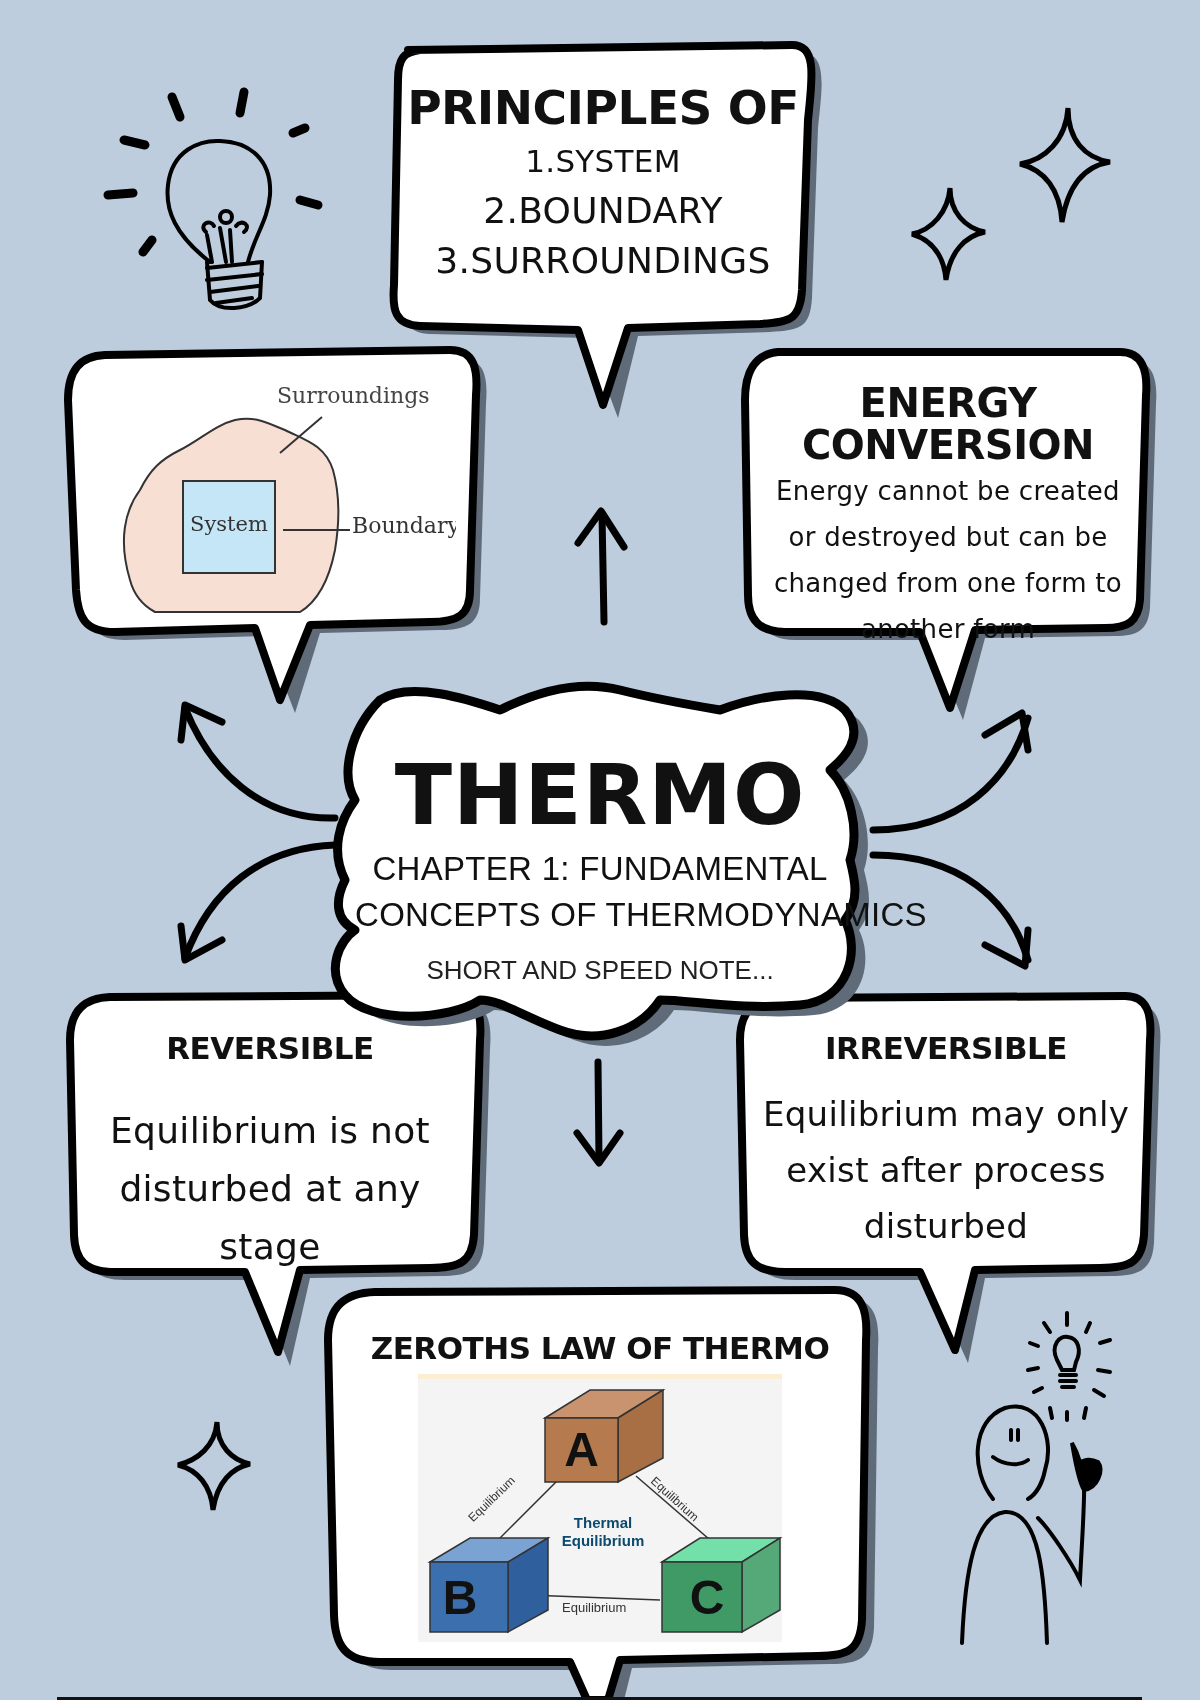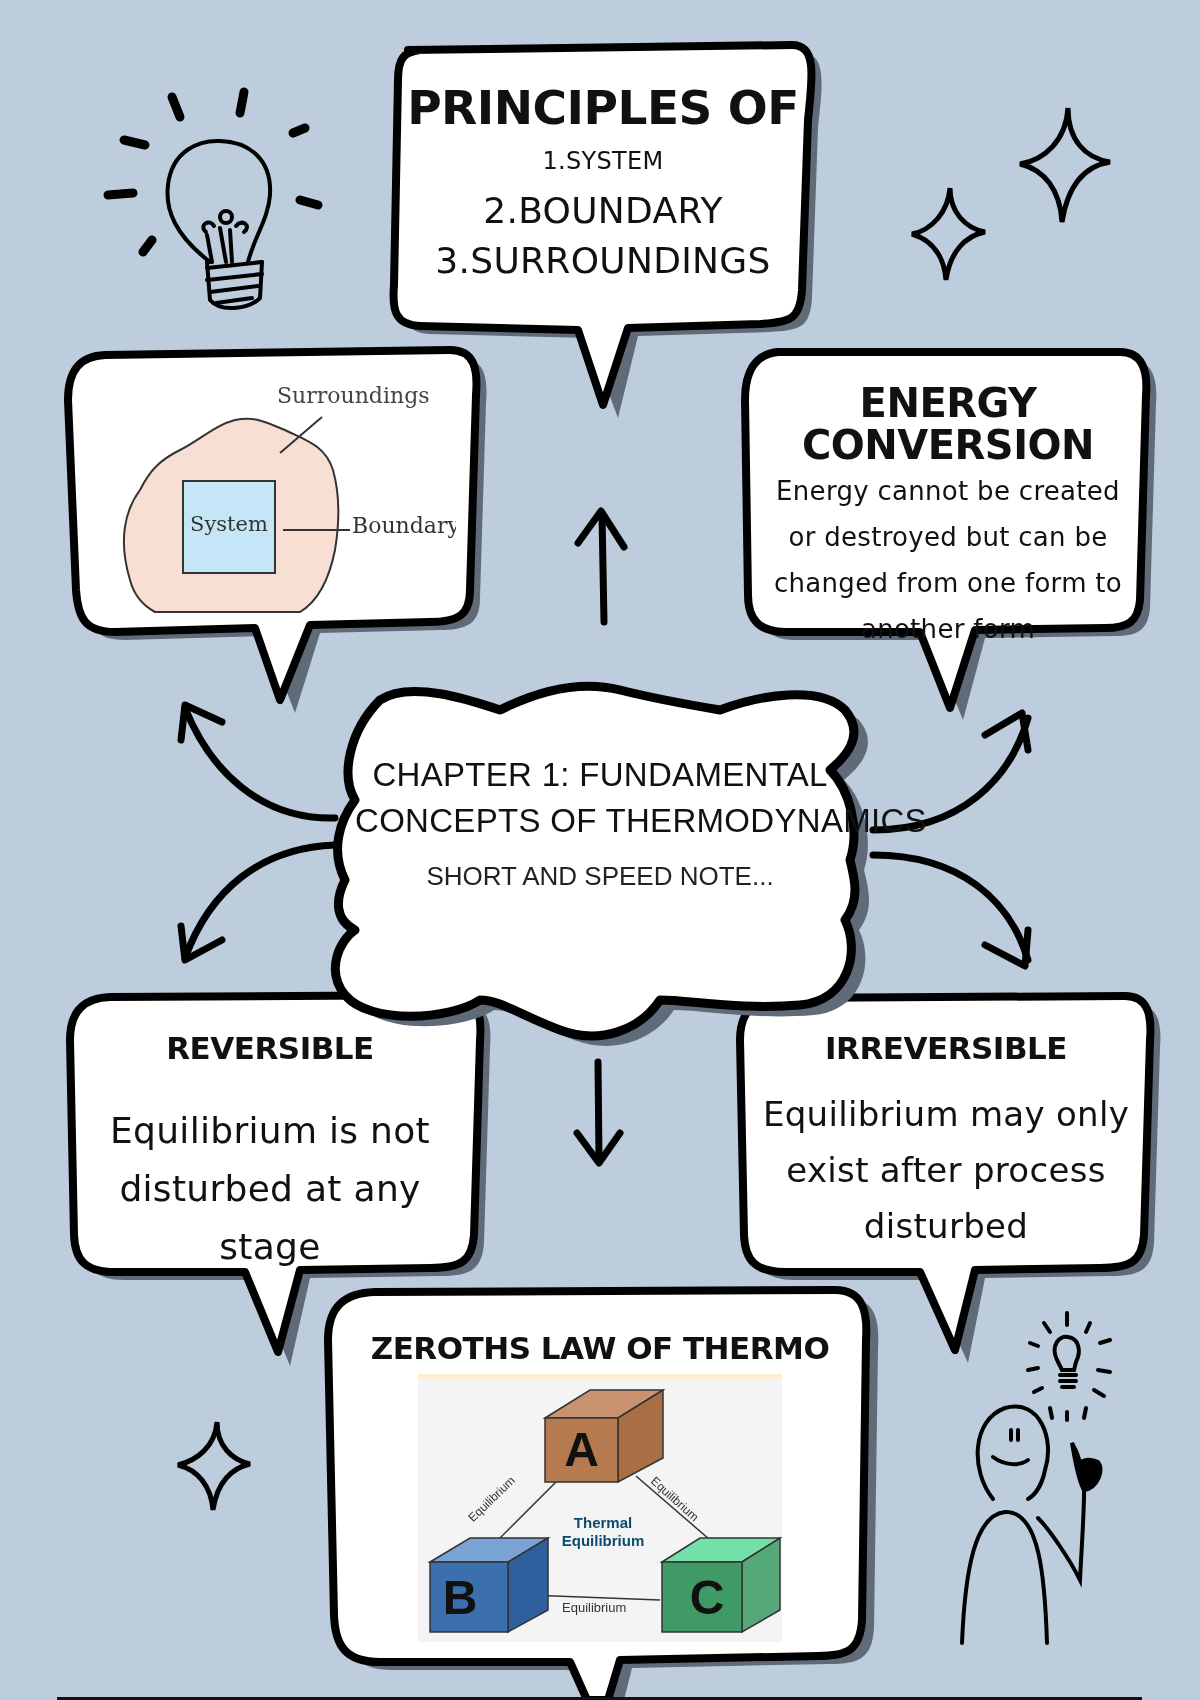--- a/index.html
+++ b/index.html
@@ -80,21 +80,21 @@
     <path d="M 985 945 L 1025 966 L 1028 930"></path>
   </g>
 </svg>
 
 <svg class="layer" viewBox="0 0 1200 1700">
   <path d="M 408 50 L 792 45 C 818 45 812 80 808 120 L 802 290 C 800 320 790 322 760 324 L 628 328 L 608 410 L 578 330 L 420 326 C 395 325 392 310 394 285 L 398 80 C 398 58 404 52 420 50 Z" fill="#5f6b78" transform="translate(10,8)"></path>
   <path d="M 408 50 L 792 45 C 818 45 812 80 808 120 L 802 290 C 800 320 790 322 760 324 L 628 328 L 603 405 L 578 330 L 420 326 C 395 325 392 310 394 285 L 398 80 C 398 58 404 52 420 50 Z" fill="#fff" stroke="#000" stroke-width="8" stroke-linejoin="round"></path>
 </svg>
 <div class="bubble-text" style="left:398px; top:80px; width:410px;">
   <div class="h-bold" style="font-size:47px; line-height:56px;">PRINCIPLES OF</div>
-  <div class="hand" style="font-size:24px; line-height:50px;">1.SYSTEM</div>
+  <div class="hand" style="font-size:31px; line-height:50px;">1.SYSTEM</div>
   <div class="hand" style="font-size:36px; line-height:50px;">2.BOUNDARY</div>
   <div class="hand" style="font-size:36px; line-height:50px;">3.SURROUNDINGS</div>
 </div>
 
 <svg class="layer" viewBox="0 0 1200 1700">
   <path d="M 105 355 L 450 350 C 475 350 478 370 476 395 L 470 590 C 470 615 458 622 430 622 L 310 625 L 285 705 L 255 628 L 115 632 C 85 632 78 618 76 590 L 68 400 C 68 370 80 356 105 355 Z" fill="#5f6b78" transform="translate(10,8)"></path>
   <path d="M 105 355 L 450 350 C 475 350 478 370 476 395 L 470 590 C 470 615 458 622 430 622 L 310 625 L 280 700 L 255 628 L 115 632 C 85 632 78 618 76 590 L 68 400 C 68 370 80 356 105 355 Z" fill="#fff" stroke="#000" stroke-width="8" stroke-linejoin="round"></path>
 
   <g>
     <path d="M 130 580 C 118 540 125 510 140 490 C 150 470 160 460 180 450 C 200 440 215 425 235 420 C 255 416 265 422 285 430 C 305 440 325 445 333 470 C 340 495 340 520 335 550 C 330 575 320 600 300 612 L 155 612 C 142 605 134 595 130 580 Z" fill="#f8dfd4" stroke="#333" stroke-width="2"></path>
@@ -139,20 +139,21 @@
   <div class="hand" style="font-size:34px; line-height:56px; margin-top:18px;">Equilibrium may only</div>
   <div class="hand" style="font-size:34px; line-height:56px;">exist after process</div>
   <div class="hand" style="font-size:34px; line-height:56px;">disturbed</div>
 </div>
 
 <svg class="layer" viewBox="0 0 1200 1700">
   <path d="M 380 700 C 410 680 470 700 500 710 C 540 690 580 680 620 690 C 660 700 690 705 720 710 C 760 695 820 685 845 710 C 870 740 835 765 830 770 C 850 790 860 830 850 860 C 855 880 860 900 845 920 C 860 950 850 1000 800 1005 C 740 1010 690 1000 660 1000 C 640 1030 600 1045 560 1030 C 520 1015 500 1000 480 1000 C 450 1020 370 1025 345 995 C 325 970 340 940 355 930 C 335 920 335 900 345 880 C 330 850 340 820 355 800 C 340 775 350 730 380 700 Z" fill="#5f6b78" transform="translate(14,10)"></path>
   <path d="M 380 700 C 410 680 470 700 500 710 C 540 690 580 680 620 690 C 660 700 690 705 720 710 C 760 695 820 685 845 710 C 870 740 835 765 830 770 C 850 790 860 830 850 860 C 855 880 860 900 845 920 C 860 950 850 1000 800 1005 C 740 1010 690 1000 660 1000 C 640 1030 600 1045 560 1030 C 520 1015 500 1000 480 1000 C 450 1020 370 1025 345 995 C 325 970 340 940 355 930 C 335 920 335 900 345 880 C 330 850 340 820 355 800 C 340 775 350 730 380 700 Z" fill="#fff" stroke="#000" stroke-width="9" stroke-linejoin="round"></path>
 </svg>
 <div class="bubble-text" style="left:355px; top:748px; width:490px;">
+  <div class="h-bold" style="font-size:84px; line-height:94px; letter-spacing:1px;">THERMO</div>
   <div class="hand cond" style="font-size:33px; line-height:46px; margin-top:4px;">CHAPTER 1: FUNDAMENTAL</div>
   <div class="hand cond" style="font-size:33px; line-height:46px; white-space:nowrap;">CONCEPTS OF THERMODYNAMICS</div>
   <div style="font-family:'Liberation Sans',sans-serif; font-size:26px; line-height:40px; margin-top:12px; color:#222;">SHORT AND SPEED NOTE...</div>
 </div>
 
 <svg class="layer" viewBox="0 0 1200 1700">
   <path d="M 375 1292 L 835 1290 C 862 1290 868 1310 866 1340 L 862 1620 C 860 1650 848 1656 818 1656 L 620 1660 L 610 1700 L 585 1700 L 570 1662 L 380 1662 C 345 1662 335 1645 334 1615 L 328 1340 C 328 1306 345 1293 375 1292 Z" fill="#5f6b78" transform="translate(12,8)"></path>
   <path d="M 375 1292 L 835 1290 C 862 1290 868 1310 866 1340 L 862 1620 C 860 1650 848 1656 818 1656 L 620 1660 L 608 1700 L 587 1700 L 570 1662 L 380 1662 C 345 1662 335 1645 334 1615 L 328 1340 C 328 1306 345 1293 375 1292 Z" fill="#fff" stroke="#000" stroke-width="8" stroke-linejoin="round"></path>
 
   <g>

